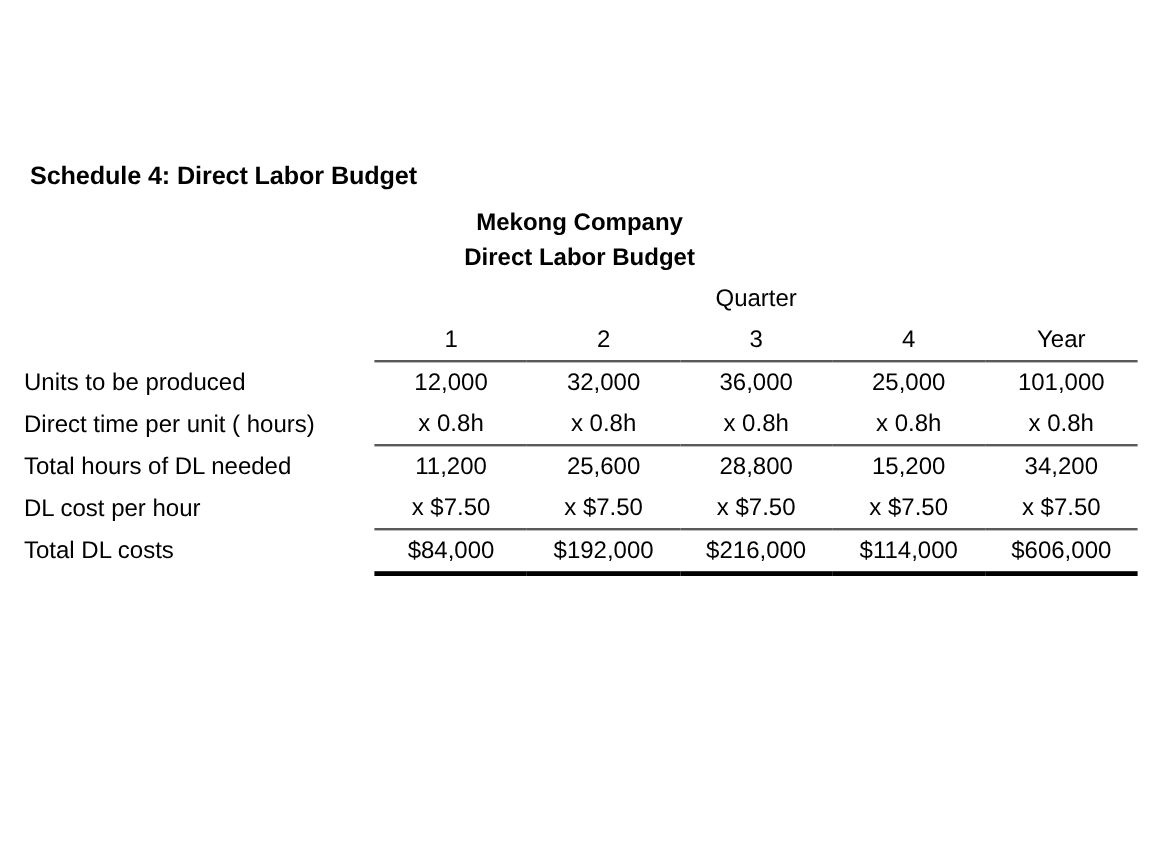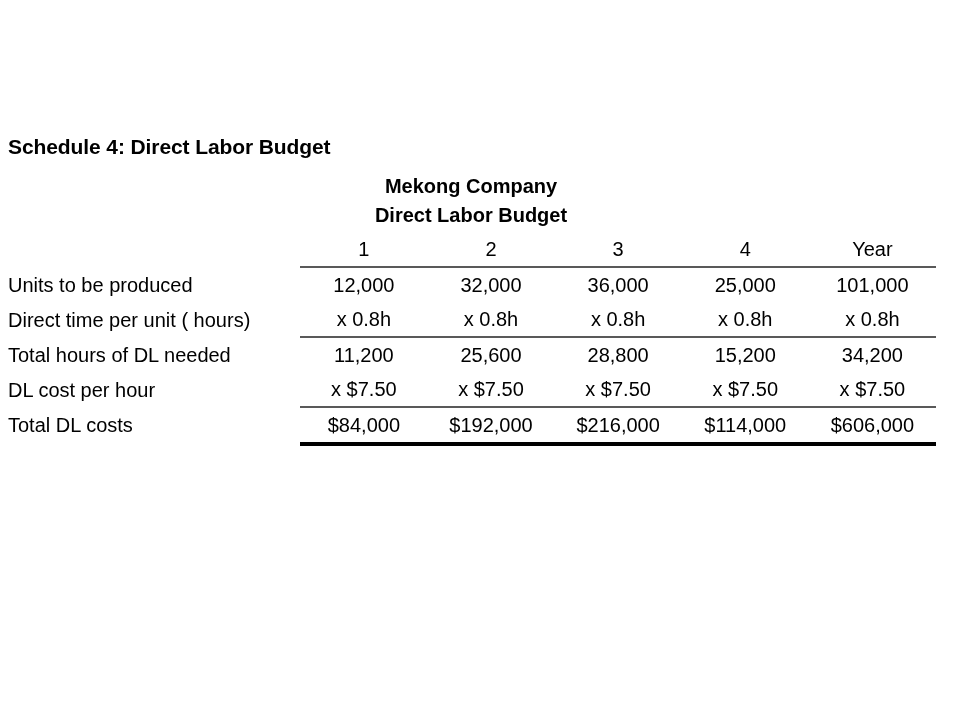--- a/index.html
+++ b/index.html
@@ -20,32 +20,32 @@
     position: absolute;
     top: 0;
     left: 0;
     width: 960px;
     height: 720px;
   }
 
   
   .schedule-heading {
     position: absolute;
-    left: 8px;
+    left: 25px;
     top: 135px;
     font-size: 21px;
     font-weight: bold;
     letter-spacing: -0.1px;
     white-space: nowrap;
   }
 
   
   .budget-table {
     position: absolute;
-    left: 8px;
+    left: 20px;
     top: 172px;
     width: 928px;
   }
 
   .title-block {
     text-align: center;
     font-weight: bold;
     font-size: 20px;
     line-height: 29px;
   }
@@ -145,20 +145,24 @@
     <table class="bt">
       <colgroup>
         <col class="c-label">
         <col class="c-num">
         <col class="c-num">
         <col class="c-num">
         <col class="c-num">
         <col class="c-num">
       </colgroup>
       <tbody id="table-body">
+          <tr class="quarter-row">
+            <td class="lbl"></td>
+            <td colspan="5">Quarter</td>
+          </tr>
           <tr class="hdr-row">
             <td class="lbl"></td>
             <td class="hdr-num">1</td>
             <td class="hdr-num">2</td>
             <td class="hdr-num">3</td>
             <td class="hdr-num">4</td>
             <td class="hdr-num">Year</td>
           </tr>
           <tr>
             <td class="lbl">Units to be produced</td>

